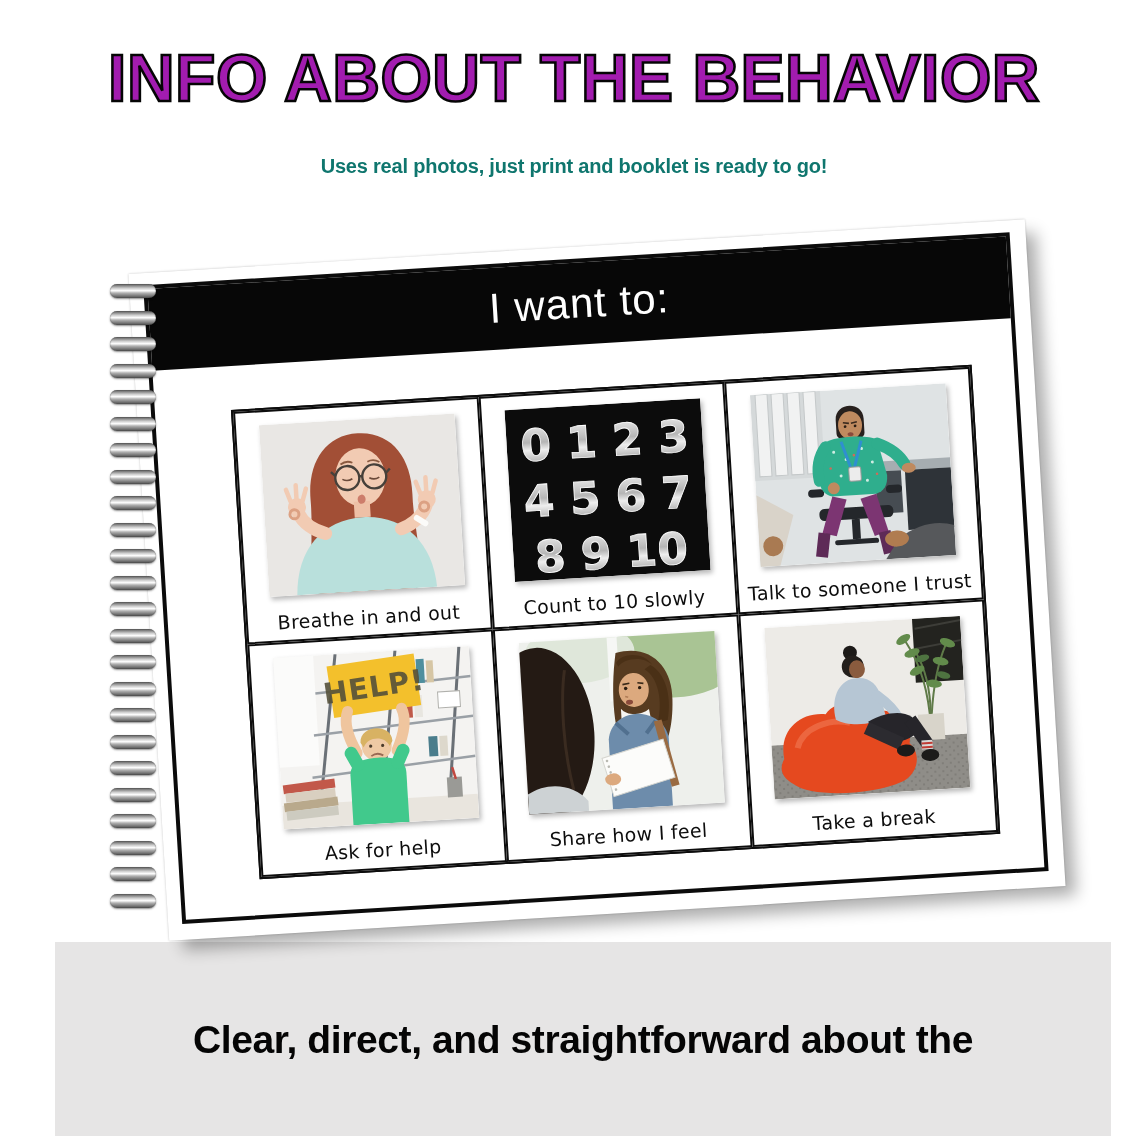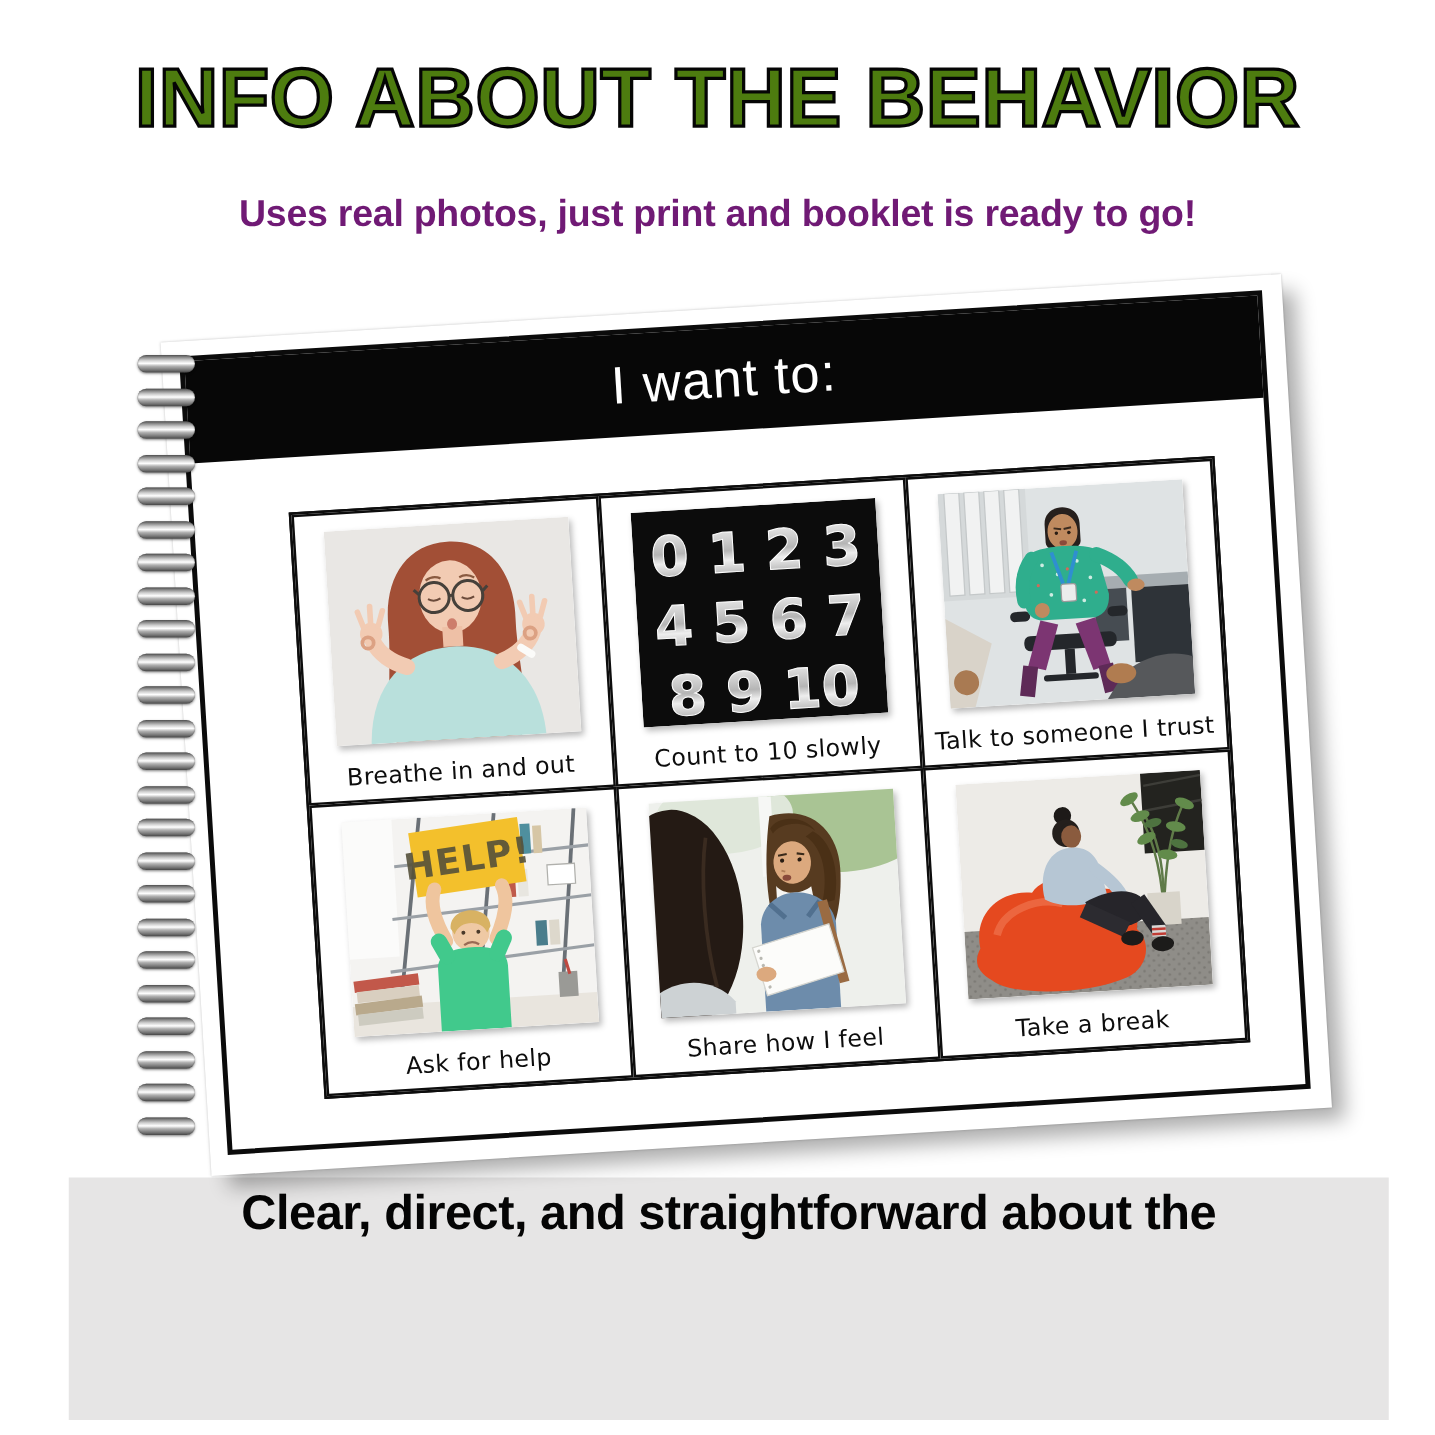--- a/index.html
+++ b/index.html
@@ -12,27 +12,27 @@
     font-family: "Liberation Sans", sans-serif;
     color: #000;
   }
 
   
   .main-title {
     position: absolute; top: 40px; left: 0; right: 0;
     text-align: center; white-space: nowrap;
     font-size: 66px; font-weight: bold; letter-spacing: 0.5px;
     -webkit-text-stroke: 2.6px #050505;
-    color: #4d7c0f;
+    color: #a21caf;
   }
   .main-subtitle {
     position: absolute; top: 155px; left: 0; right: 0;
     text-align: center; white-space: nowrap;
-    font-size: 30px; font-weight: bold; letter-spacing: -0.2px;
-    color: #701a75;
+    font-size: 20px; font-weight: bold; letter-spacing: -0.2px;
+    color: #0f766e;
   }
 
   
   .page {
     position: absolute; left: 148px; top: 246px;
     width: 898px; height: 668px;
     background: #ffffff;
     transform: rotate(-3.5deg);
     box-shadow: 12px 12px 16px -2px rgba(0,0,0,0.32), 0 0 2px rgba(0,0,0,0.25);
     z-index: 2;
@@ -86,21 +86,21 @@
   .ring {
     width: 46px; height: 14px; border-radius: 7px;
     background: linear-gradient(180deg,#565656 0%,#cdcdcd 30%,#ffffff 48%,#b2b2b2 64%,#4d4d4d 100%);
     box-shadow: 0 1px 2px rgba(0,0,0,0.45), inset 0 0 1px #333;
   }
 
   
   .footer-box {
     position: absolute; left: 55px; top: 942px; width: 1056px; height: 194px;
     background: #e6e5e5;
-    display: flex; flex-direction: row; justify-content: center;
+    display: flex; flex-direction: column; justify-content: center;
     text-align: center;
     z-index: 1;
   }
   .footer-box span {
     display: block; white-space: nowrap;
     font-size: 39px; font-weight: bold; letter-spacing: -0.4px;
     line-height: 57px; color: #050505;
   }
 </style>
 </head>

